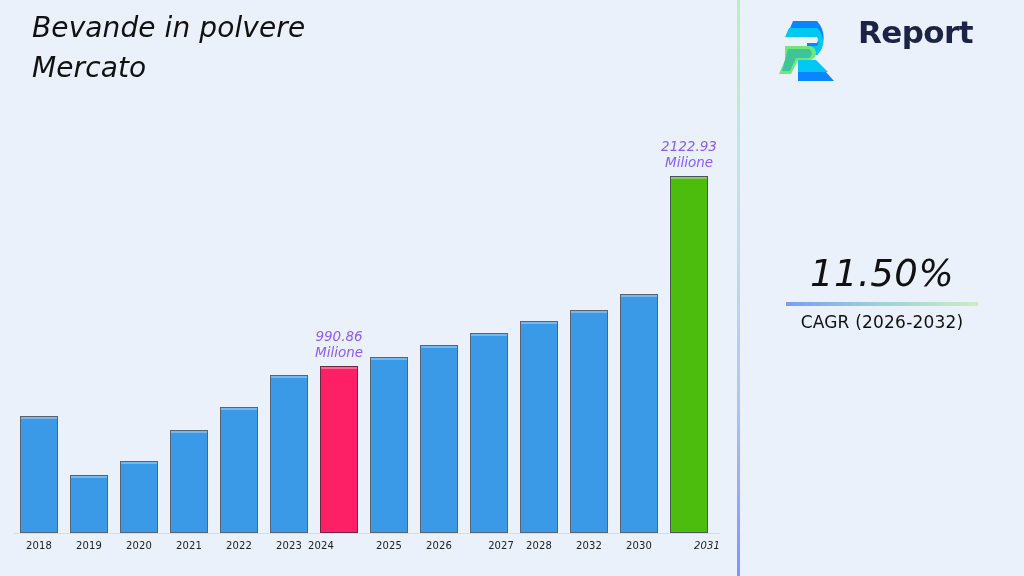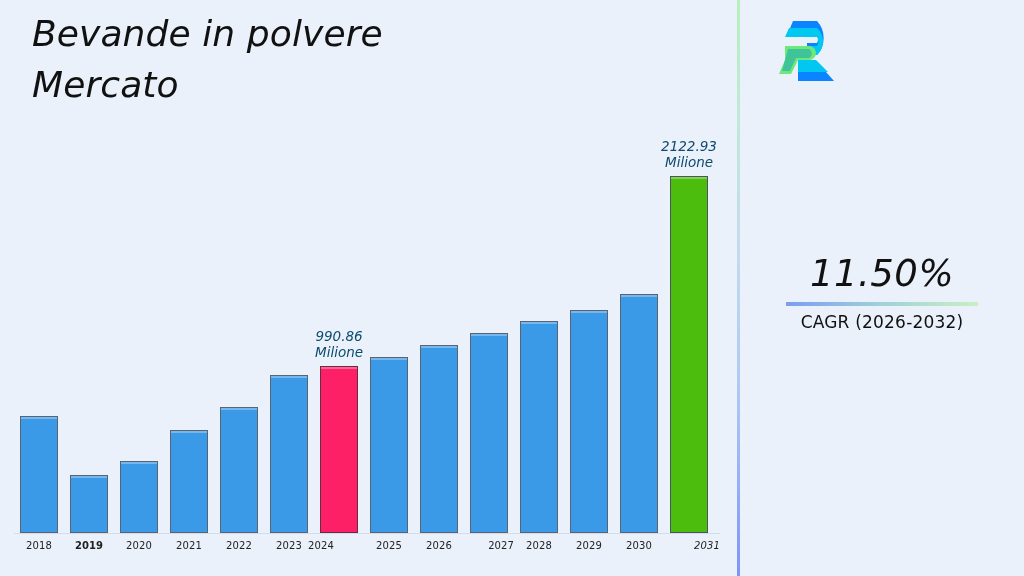--- a/index.html
+++ b/index.html
@@ -7,21 +7,21 @@
     width:1024px;height:576px;overflow:hidden;
     background:#eaf1fb;
     font-family:"DejaVu Sans","Liberation Sans",sans-serif;
     position:relative;
   }
   .canvas{position:absolute;inset:0;width:1024px;height:576px;}
 
   
   .title{
     position:absolute;left:32px;top:8px;width:640px;
-    font-size:36px;font-style:italic;color:#111;
+    font-size:28px;font-style:italic;color:#111;
     line-height:1.42;letter-spacing:.1px;
   }
 
   
   .vdivider{
     position:absolute;left:737px;top:0;width:3px;height:576px;
     background:linear-gradient(to bottom,#b7f0bb 0%,#bfe9d7 20%,#c3dced 42%,#aec8f3 68%,#8fa8f7 88%,#7d95f7 100%);
   }
 
   
@@ -63,21 +63,21 @@
     position:absolute;left:0;top:0;right:0;height:2px;
     background:rgba(255,255,255,.30);
   }
   .xtick{
     position:absolute;top:540px;
     font-size:10px;color:#222;text-align:center;
     letter-spacing:.1px;
   }
   .vlabel{
     position:absolute;text-align:center;
-    font-size:13.5px;font-style:italic;color:#0c4a6e;
+    font-size:13.5px;font-style:italic;color:#8b5cf6;
     line-height:16px;white-space:nowrap;
   }
 </style>
 </head>
 <body>
 
 <div class="canvas">
 
   <div class="title">
     <div>Bevande in polvere</div>
@@ -135,31 +135,31 @@
           <div>990.86</div>
           <div>Milione</div>
         </div>
         <div class="vlabel" style="left: 628px; width: 122px; top: 138px;">
           <div>2122.93</div>
           <div>Milione</div>
         </div>
       </div>
     <div id="ticks-layer">
         <div class="xtick" style="left: 14px; width: 50px;">2018</div>
-        <div class="xtick" style="left: 64px; width: 50px; font-weight: bold;">2019</div>
+        <div class="xtick" style="left: 64px; width: 50px;">2019</div>
         <div class="xtick" style="left: 114px; width: 50px;">2020</div>
         <div class="xtick" style="left: 164px; width: 50px;">2021</div>
         <div class="xtick" style="left: 214px; width: 50px;">2022</div>
         <div class="xtick" style="left: 264px; width: 50px;">2023</div>
         <div class="xtick" style="left: 296px; width: 50px;">2024</div>
         <div class="xtick" style="left: 364px; width: 50px;">2025</div>
         <div class="xtick" style="left: 414px; width: 50px;">2026</div>
         <div class="xtick" style="left: 464px; width: 50px; text-align: right;">2027</div>
         <div class="xtick" style="left: 514px; width: 50px;">2028</div>
-        <div class="xtick" style="left: 564px; width: 50px;">2029</div>
+        <div class="xtick" style="left: 564px; width: 50px;">2032</div>
         <div class="xtick" style="left: 614px; width: 50px;">2030</div>
         <div class="xtick" style="left: 682px; width: 50px; font-style: italic;">2031</div>
       </div>
   </div>
 
   <div class="vdivider"></div>
 
   <div class="rightpanel">
 
     <div class="logo">
@@ -167,20 +167,21 @@
         <svg viewBox="0 0 74 74" width="74" height="74" aria-hidden="true">
           <path d="M17 5 H41 A25 25 0 0 1 41 39 H31 L31 27 H41 A12 12 0 0 0 41 17 H12 Z" fill="#0a84ff"></path>
           <path d="M13 12 H41 A18 18 0 0 1 41 39 H31 L31 30 H41 A9 9 0 0 0 41 21 H9 Z" fill="#00c8f0"></path>
           <path d="M9 30 H33 A7 7 0 0 1 33 44 H22 L15 58 H3 L9 44 Z" fill="#6ee87a"></path>
           <path d="M12 33 H33 A5 5 0 0 1 33 42 H20 L14 55 H6 Z" fill="#3fc49a"></path>
           <path d="M22 47 H42 L58 65 H22 Z" fill="#0a84ff"></path>
           <path d="M22 44 H40 L52 56 H22 Z" fill="#00c8f0"></path>
         </svg>
       </div>
       <div class="logo-text">
+        <div>Report</div>
       </div>
     </div>
 
     <div class="cagr-block">
       <div class="cagr-value">11.50%</div>
       <div class="cagr-rule"></div>
       <div class="cagr-label">CAGR (2026-2032)</div>
     </div>
 
   </div>

